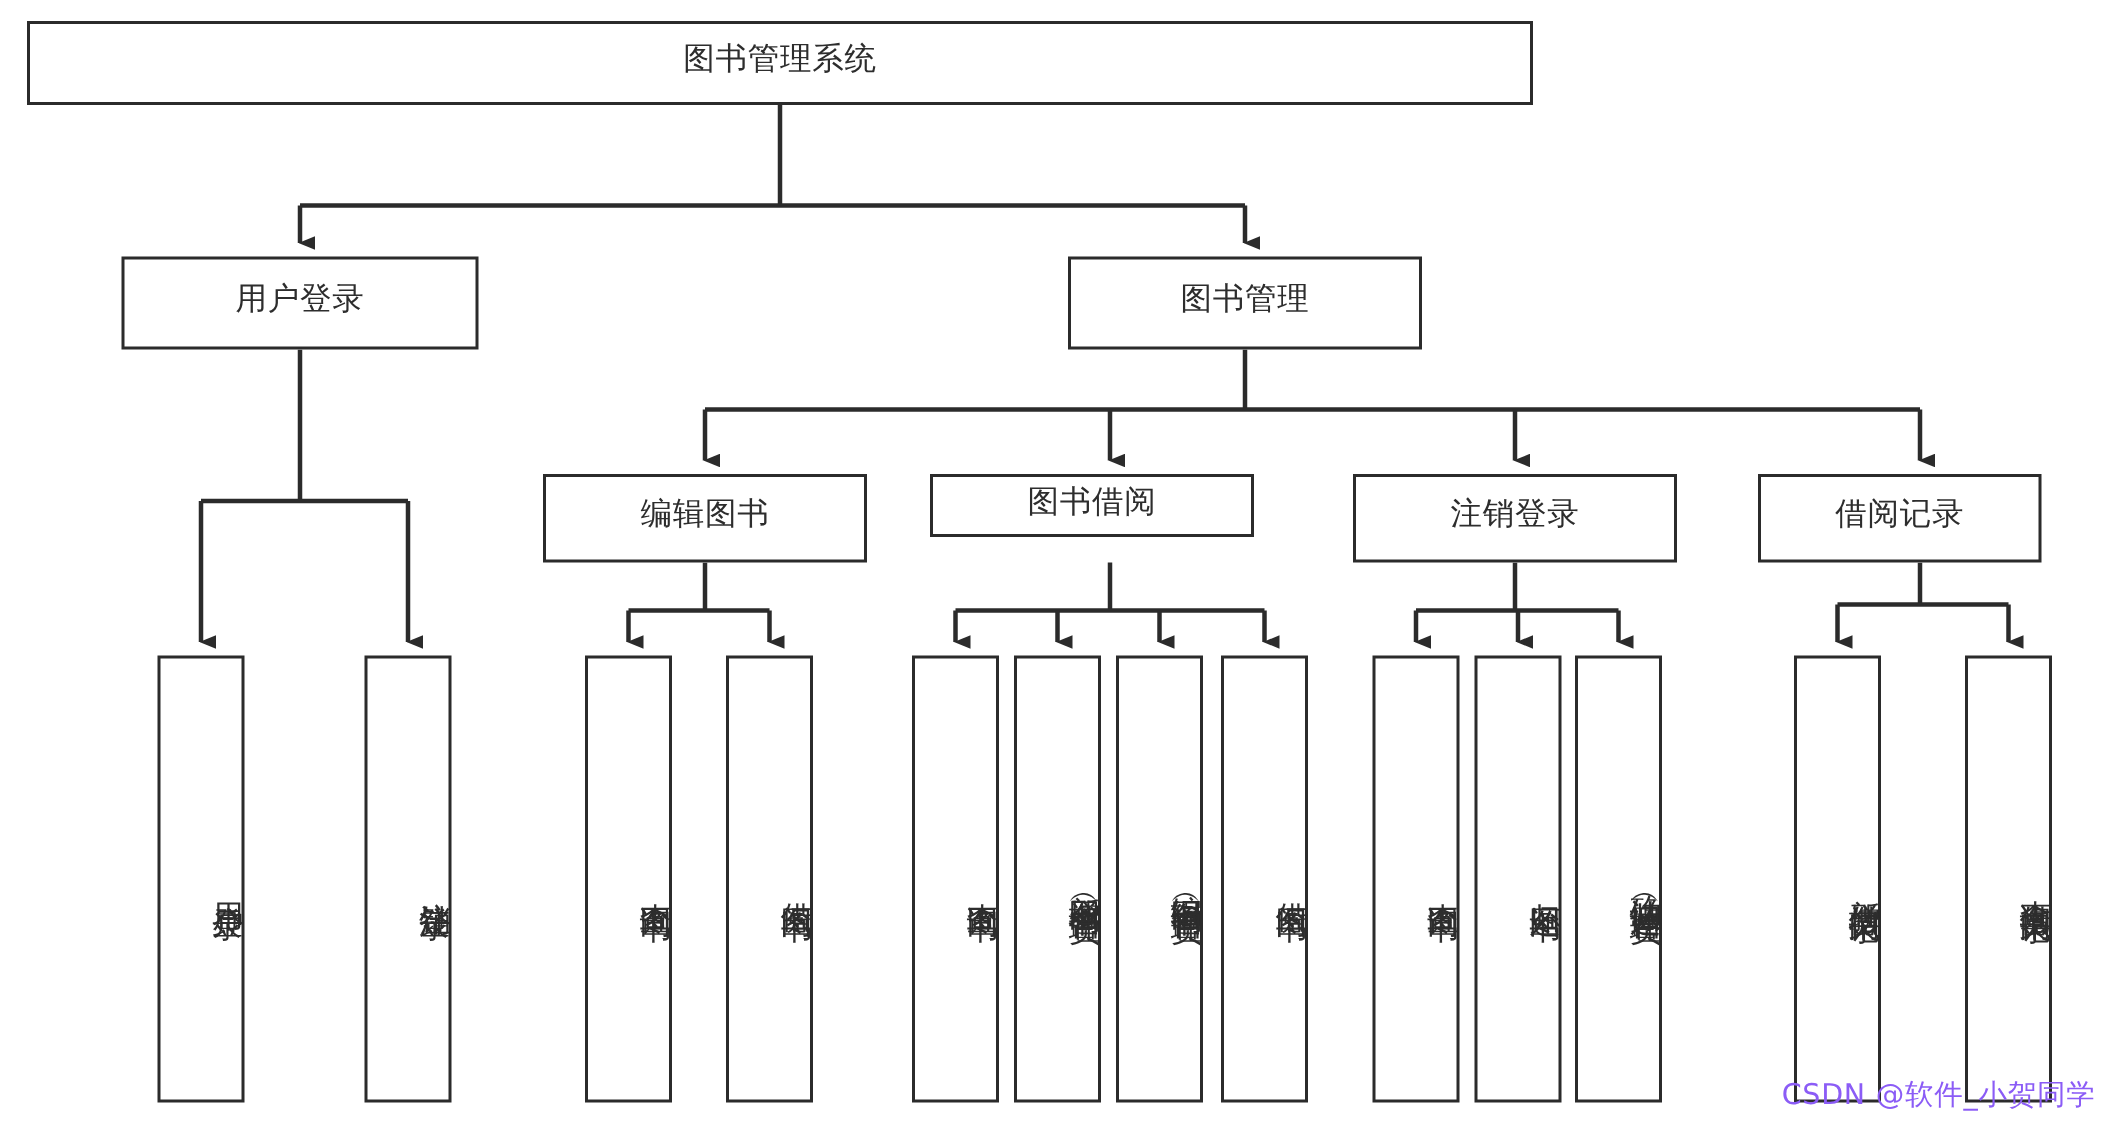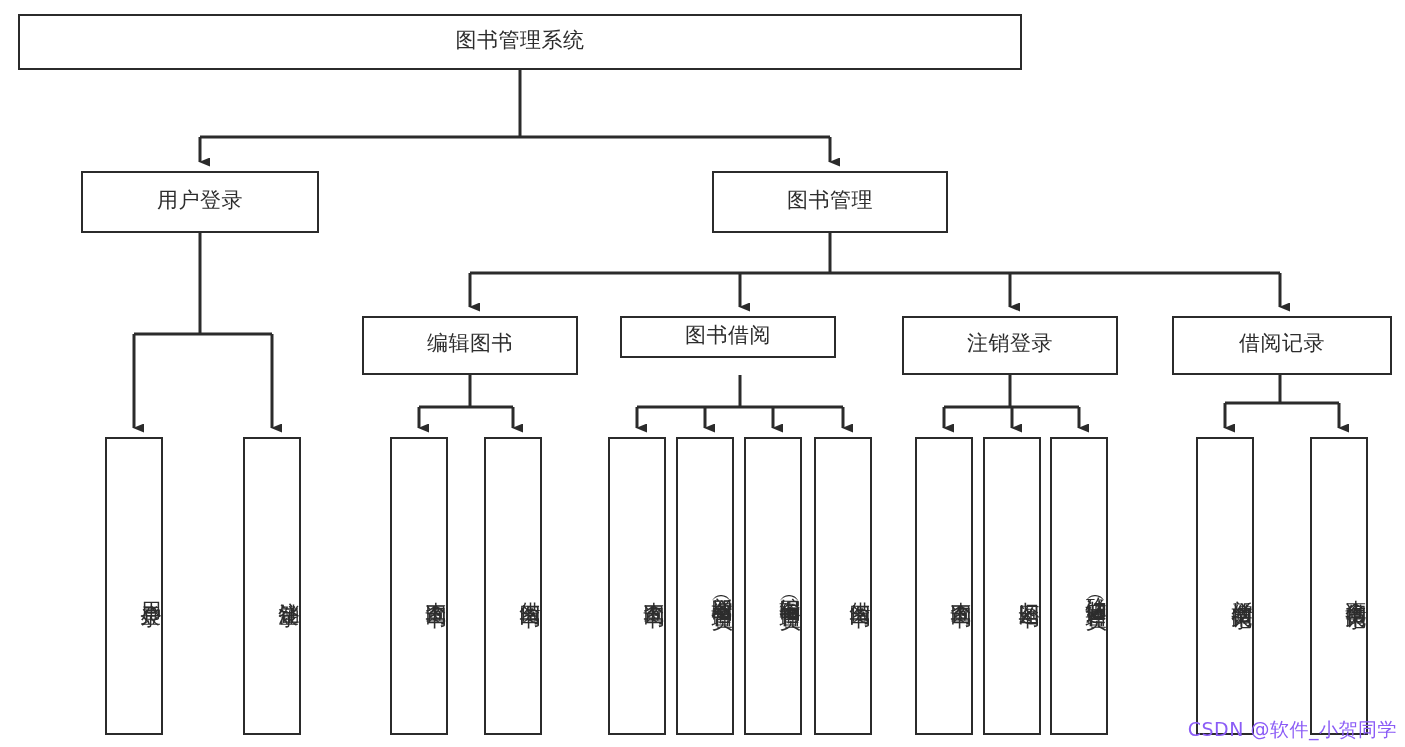--- a/index.html
+++ b/index.html
@@ -135,21 +135,21 @@
 
   <div class="node horiz" style="left:362px; top:316px; width:216px; height:59px;">
     <span>编辑图书</span>
   </div>
   <div class="node horiz" style="left:620px; top:316px; width:216px; height:42px;">
     <span>图书借阅</span>
   </div>
   <div class="node horiz" style="left:902px; top:316px; width:216px; height:59px;">
     <span>注销登录</span>
   </div>
-  <div class="node horiz" style="left:1172px; top:316px; width:220px; height:59px;">
+  <div class="node horiz" style="left:1172px; top:316px; width:189px; height:59px;">
     <span>借阅记录</span>
   </div>
 
   <div class="node vert" style="left:105px; top:437px; width:58px; height:298px;">
     <span class="vtext">用户登录</span>
   </div>
   <div class="node vert" style="left:243px; top:437px; width:58px; height:298px;">
     <span class="vtext">注销登录</span>
   </div>
 

